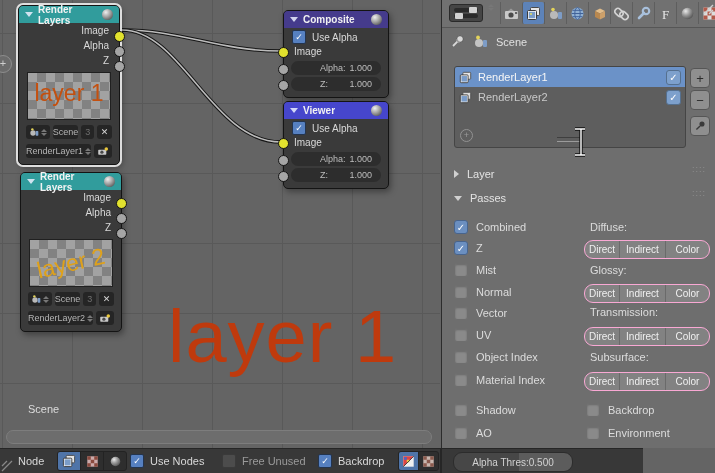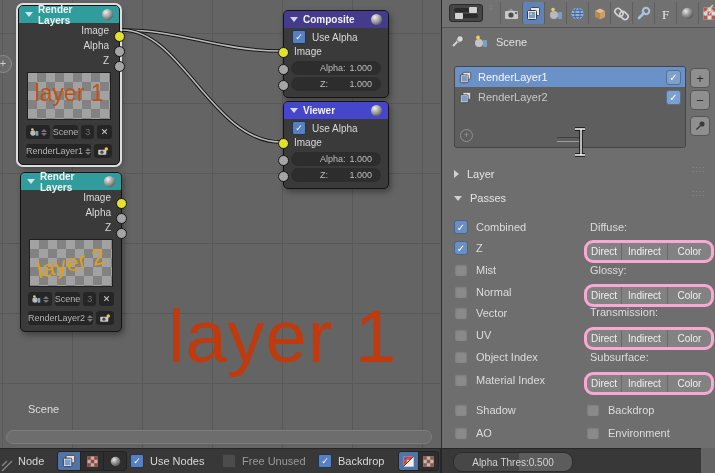--- a/index.html
+++ b/index.html
@@ -56,21 +56,21 @@
   .numfield{margin:2px 7px;height:14px;background:#2d2d2d;border-radius:7px;display:flex;align-items:center;
     padding:0 9px;font-size:9px;color:#bdbdbd;}
   .numfield .lab{flex:1;text-align:left;margin-left:20px;}
   .numfield .val{text-align:right;}
   .ckbx{width:12px;height:12px;border-radius:2px;display:inline-flex;align-items:center;justify-content:center;
     font-size:9px;color:#fff;vertical-align:middle;}
   .ckbx.on{background:#5680c0;border:1px solid #23344e;}
   .ckbx.off{background:#4c4c4c;border:1px solid #3a3a3a;}
   .ua-row{display:flex;align-items:center;gap:6px;padding:3px 0 1px 8px;height:16px;box-sizing:border-box;}
   
-  .bbar{position:absolute;left:0;top:448px;width:701px;height:25px;background:#383838;border-top:1px solid #262626;box-sizing:border-box;}
+  .bbar{position:absolute;left:0;top:448px;width:643px;height:25px;background:#383838;border-top:1px solid #262626;box-sizing:border-box;}
   .bbar .vdiv{position:absolute;left:440px;top:0;bottom:0;width:2px;background:#262626;}
   .bitem{position:absolute;top:0;height:24px;display:flex;align-items:center;gap:6px;font-size:11px;color:#d8d8d8;}
   .icon-group{display:flex;background:#2e2e2e;border:1px solid #232323;border-radius:3px;overflow:hidden;}
   .icon-btn{width:22px;height:18px;display:flex;align-items:center;justify-content:center;border-right:1px solid #232323;}
   .icon-btn:last-child{border-right:none;}
   .icon-btn.active{background:#4f74a8;}
   .slider{position:absolute;left:453px;top:3px;width:118px;height:18px;border:1px solid #2c2c2c;border-radius:9px;
     background:linear-gradient(90deg,#474747 0 55%,#5c5c5c 55%);display:flex;align-items:center;justify-content:center;
     gap:0;font-size:10px;color:#d2d2d2;}
   .corner{position:absolute;}
@@ -105,21 +105,21 @@
     padding-left:12px;font-size:11px;color:#e3e3e3;box-sizing:border-box;}
   .panel-hdr .grip{position:absolute;right:10px;top:2px;color:#8f8f8f;font-size:9px;letter-spacing:1px;line-height:7px;}
   .tri-r{width:0;height:0;border-top:4px solid transparent;border-bottom:4px solid transparent;border-left:5px solid #d0d0d0;}
   .tri-d{width:0;height:0;border-left:4px solid transparent;border-right:4px solid transparent;border-top:5px solid #d0d0d0;}
   .prow{position:absolute;display:flex;align-items:center;gap:8px;font-size:11px;color:#dcdcdc;height:16px;}
   .pck{width:14px;height:14px;border-radius:3px;box-sizing:border-box;font-size:10px;color:#fff;
     display:flex;align-items:center;justify-content:center;}
   .pck.off{background:#8a8a8a;border:1px solid #6e6e6e;box-shadow:inset 0 1px 2px rgba(0,0,0,.25);}
   .pck.on{background:#6b8fc0;border:1px solid #48648c;}
   .grp-lab{position:absolute;font-size:11px;color:#dcdcdc;}
-  .dic{position:absolute;left:142px;width:124px;height:17px;display:flex;border:3px solid #f9a8d4;border-radius:9px;overflow:hidden;background:#828282;justify-content:space-between;}
+  .dic{position:absolute;left:142px;width:124px;height:17px;display:flex;border:1px solid #f9a8d4;border-radius:9px;overflow:hidden;background:#828282;justify-content:space-between;}
   .dic span{display:flex;align-items:center;justify-content:center;font-size:10px;color:#f0f0f0;border-right:1px solid #6a6a6a;}
   .dic span:last-child{border-right:none;}
   .dic .b1{width:34px;} .dic .b2{width:45px;} .dic .b3{flex:1;}
   
   .cursorI{position:absolute;left:570px;top:126px;pointer-events:none;z-index:9;}
 </style>
 </head>
 <body>
 
 <svg width="0" height="0" style="position:absolute">

